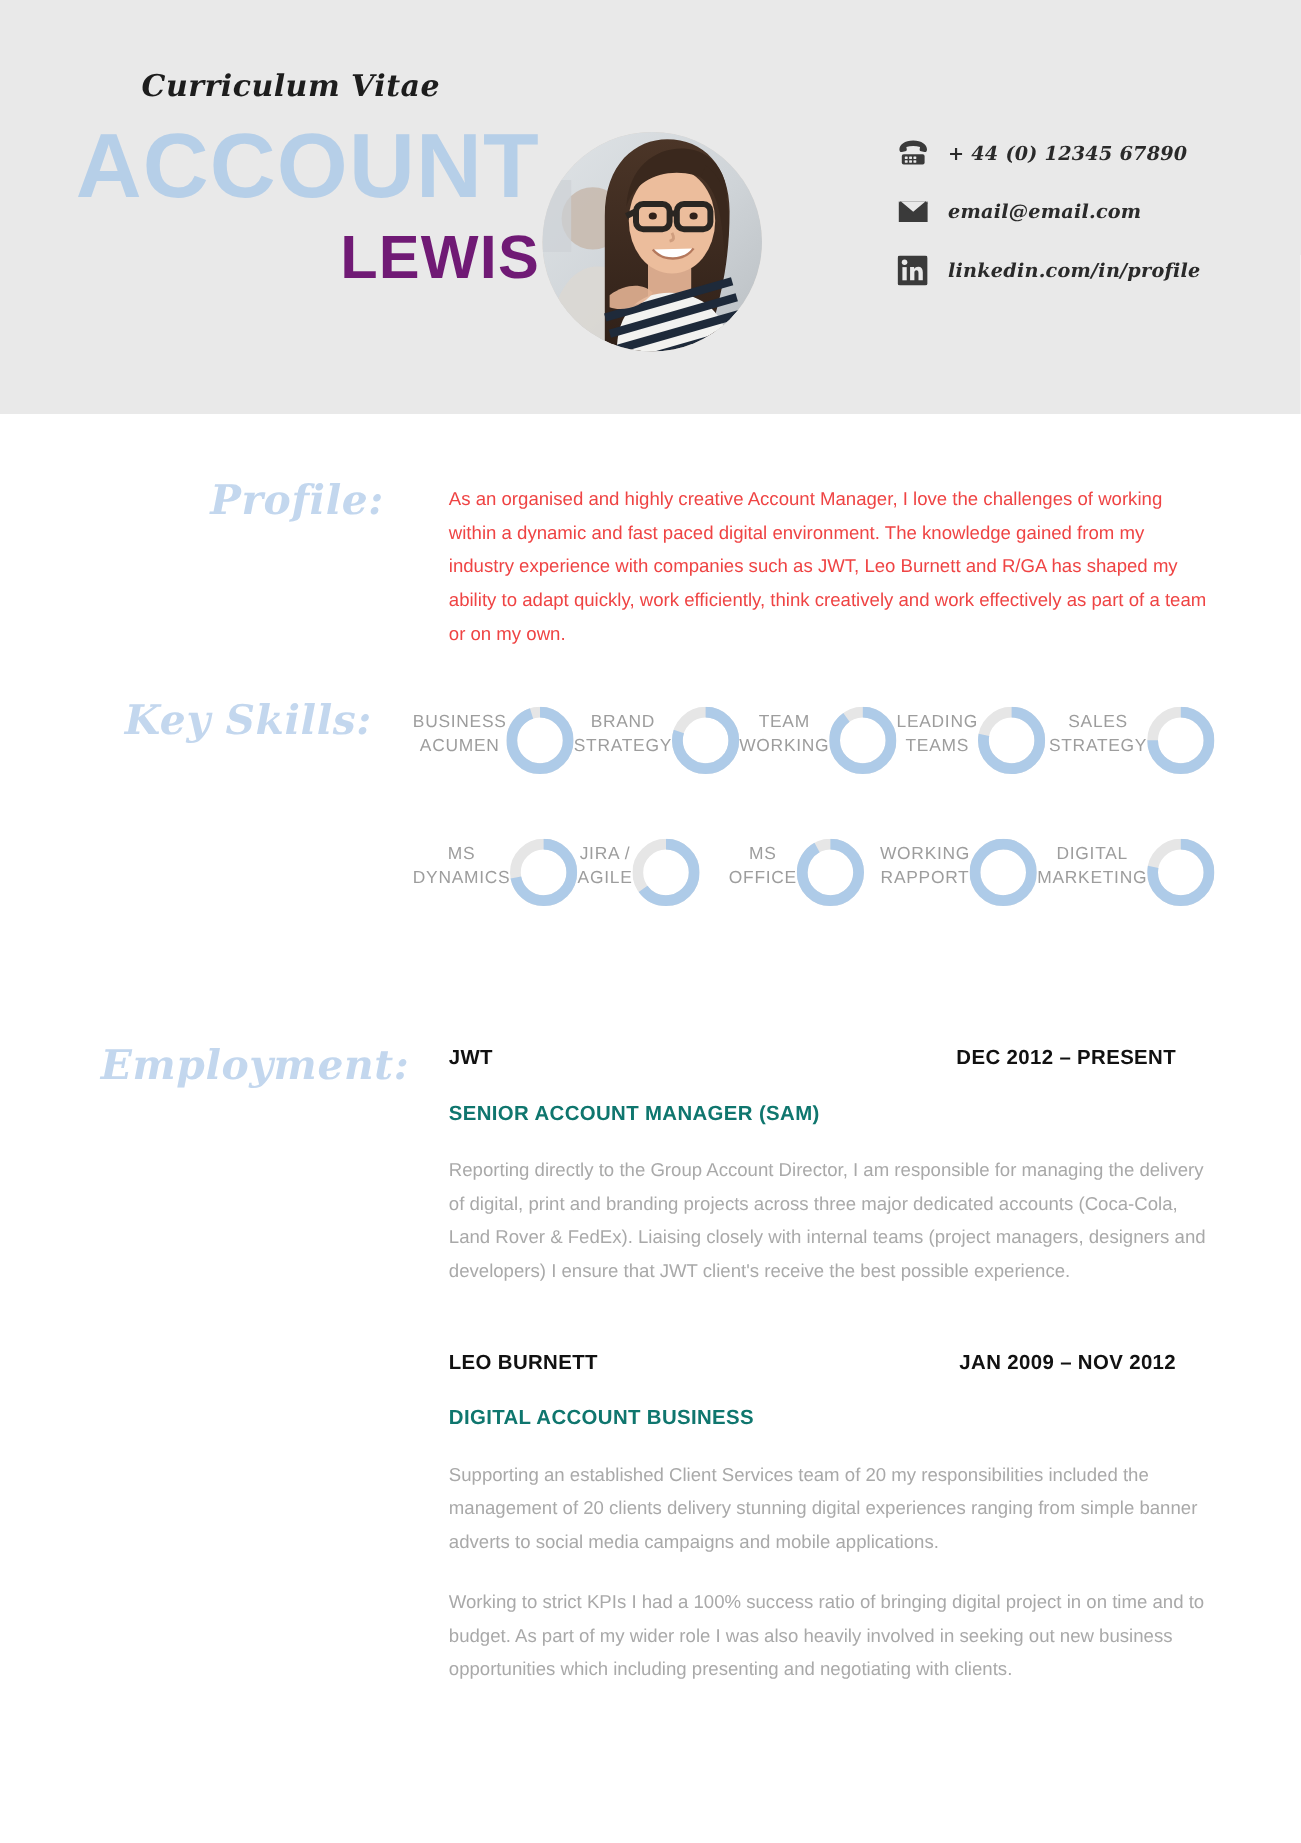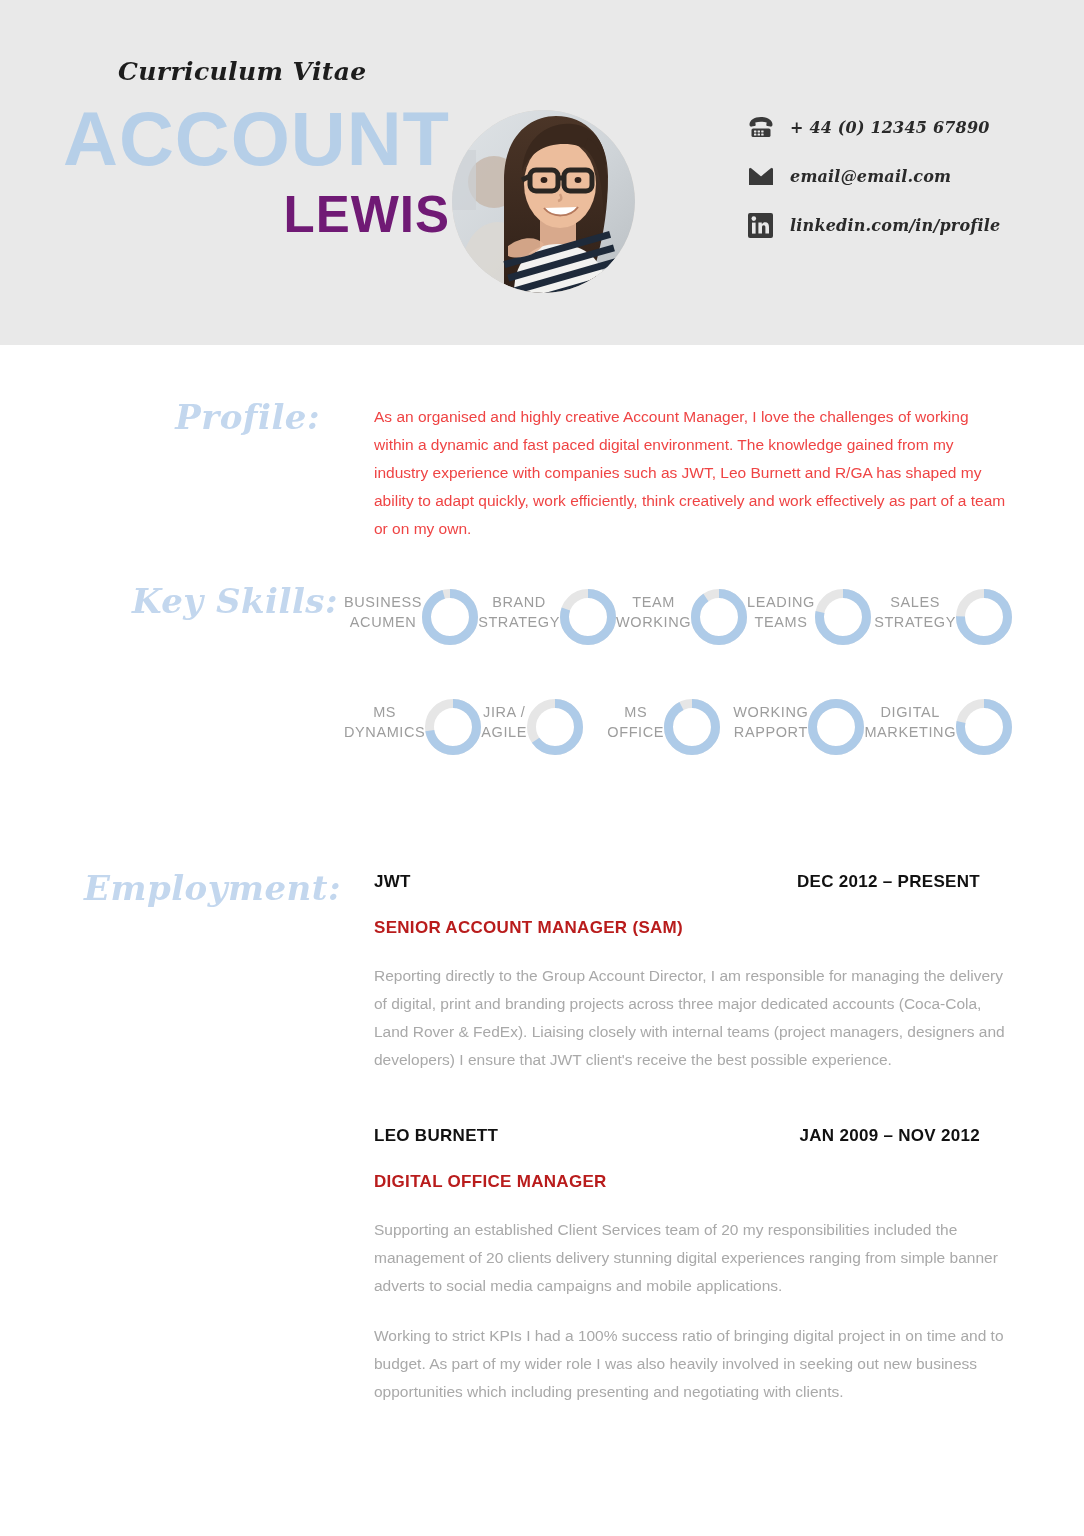--- a/index.html
+++ b/index.html
@@ -185,21 +185,21 @@
     font-weight: bold;
     font-size: 17px;
     color: #111111;
     letter-spacing: 0.3px;
     padding-right: 26px;
   }
   .job-title {
     font-family: "Liberation Sans", sans-serif;
     font-weight: bold;
     font-size: 17px;
-    color: #b91c1c;
+    color: #0f766e;
     letter-spacing: 0.3px;
     margin-top: 26px;
   }
   .job-para {
     font-family: "Liberation Sans", sans-serif;
     font-size: 15.5px;
     line-height: 28px;
     color: #a9a9a9;
     margin: 0;
   }
@@ -321,21 +321,21 @@
     <span class="contact-text">linkedin.com/in/profile</span>
   </div>
 </div>
 
 <div class="sec-label" style="left:124px; top:397px; width:196px;">Profile:</div>
 
 <div class="body-col" style="top:403px;">
   <p class="body-text">As an organised and highly creative Account Manager, I love the challenges of working within a dynamic and fast paced digital environment. The knowledge gained from my industry experience with companies such as JWT, Leo Burnett and R/GA has shaped my ability to adapt quickly, work efficiently, think creatively and work effectively as part of a team or on my own.</p>
 </div>
 
-<div class="sec-label" style="left:122px; top:581px; width:216px;">Key Skills:</div>
+<div class="sec-label" style="left:94px; top:581px; width:216px;">Key Skills:</div>
 
 <div class="skills-grid">
   <div class="skills-row first">
       <div class="skill-cell">
         <div class="skill-label">BUSINESS
 ACUMEN</div>
         <div class="skill-ring"><svg width="56" height="56" viewBox="0 0 56 56">
             <circle cx="28" cy="28" r="23.5" fill="none" stroke="#e6e6e6" stroke-width="9"></circle>
             <circle cx="28" cy="28" r="23.5" fill="none" stroke="#aecbe8" stroke-width="9" stroke-dasharray="140.27 7.38" transform="rotate(-90 28 28)"></circle>
           </svg></div>
@@ -427,18 +427,18 @@
           <div class="job-dates">DEC 2012 – PRESENT</div>
         </div>
         <div class="job-title">SENIOR ACCOUNT MANAGER (SAM)</div>
         <p class="job-para" style="margin-top: 24px;">Reporting directly to the Group Account Director, I am responsible for managing the delivery of digital, print and branding projects across three major dedicated accounts (Coca-Cola, Land Rover &amp; FedEx).  Liaising closely with internal teams (project managers, designers and developers) I ensure that JWT client's receive the best possible experience.</p>
       </div>
       <div style="margin-top: 52px;">
         <div class="job-head">
           <div class="job-company">LEO BURNETT</div>
           <div class="job-dates">JAN 2009 – NOV 2012</div>
         </div>
-        <div class="job-title">DIGITAL OFFICE MANAGER</div>
+        <div class="job-title">DIGITAL ACCOUNT BUSINESS</div>
         <p class="job-para" style="margin-top: 24px;">Supporting an established Client Services team of 20 my responsibilities included the management of 20 clients delivery stunning digital experiences ranging from simple banner adverts to social media campaigns and mobile applications.</p>
         <p class="job-para" style="margin-top: 22px;">Working to strict KPIs I had a 100% success ratio of bringing digital project in on time and to budget.  As part of my wider role I was also heavily involved in seeking out new business opportunities which including presenting and negotiating with clients.</p>
       </div>
     </div>
 </div>
 
 </body></html>

